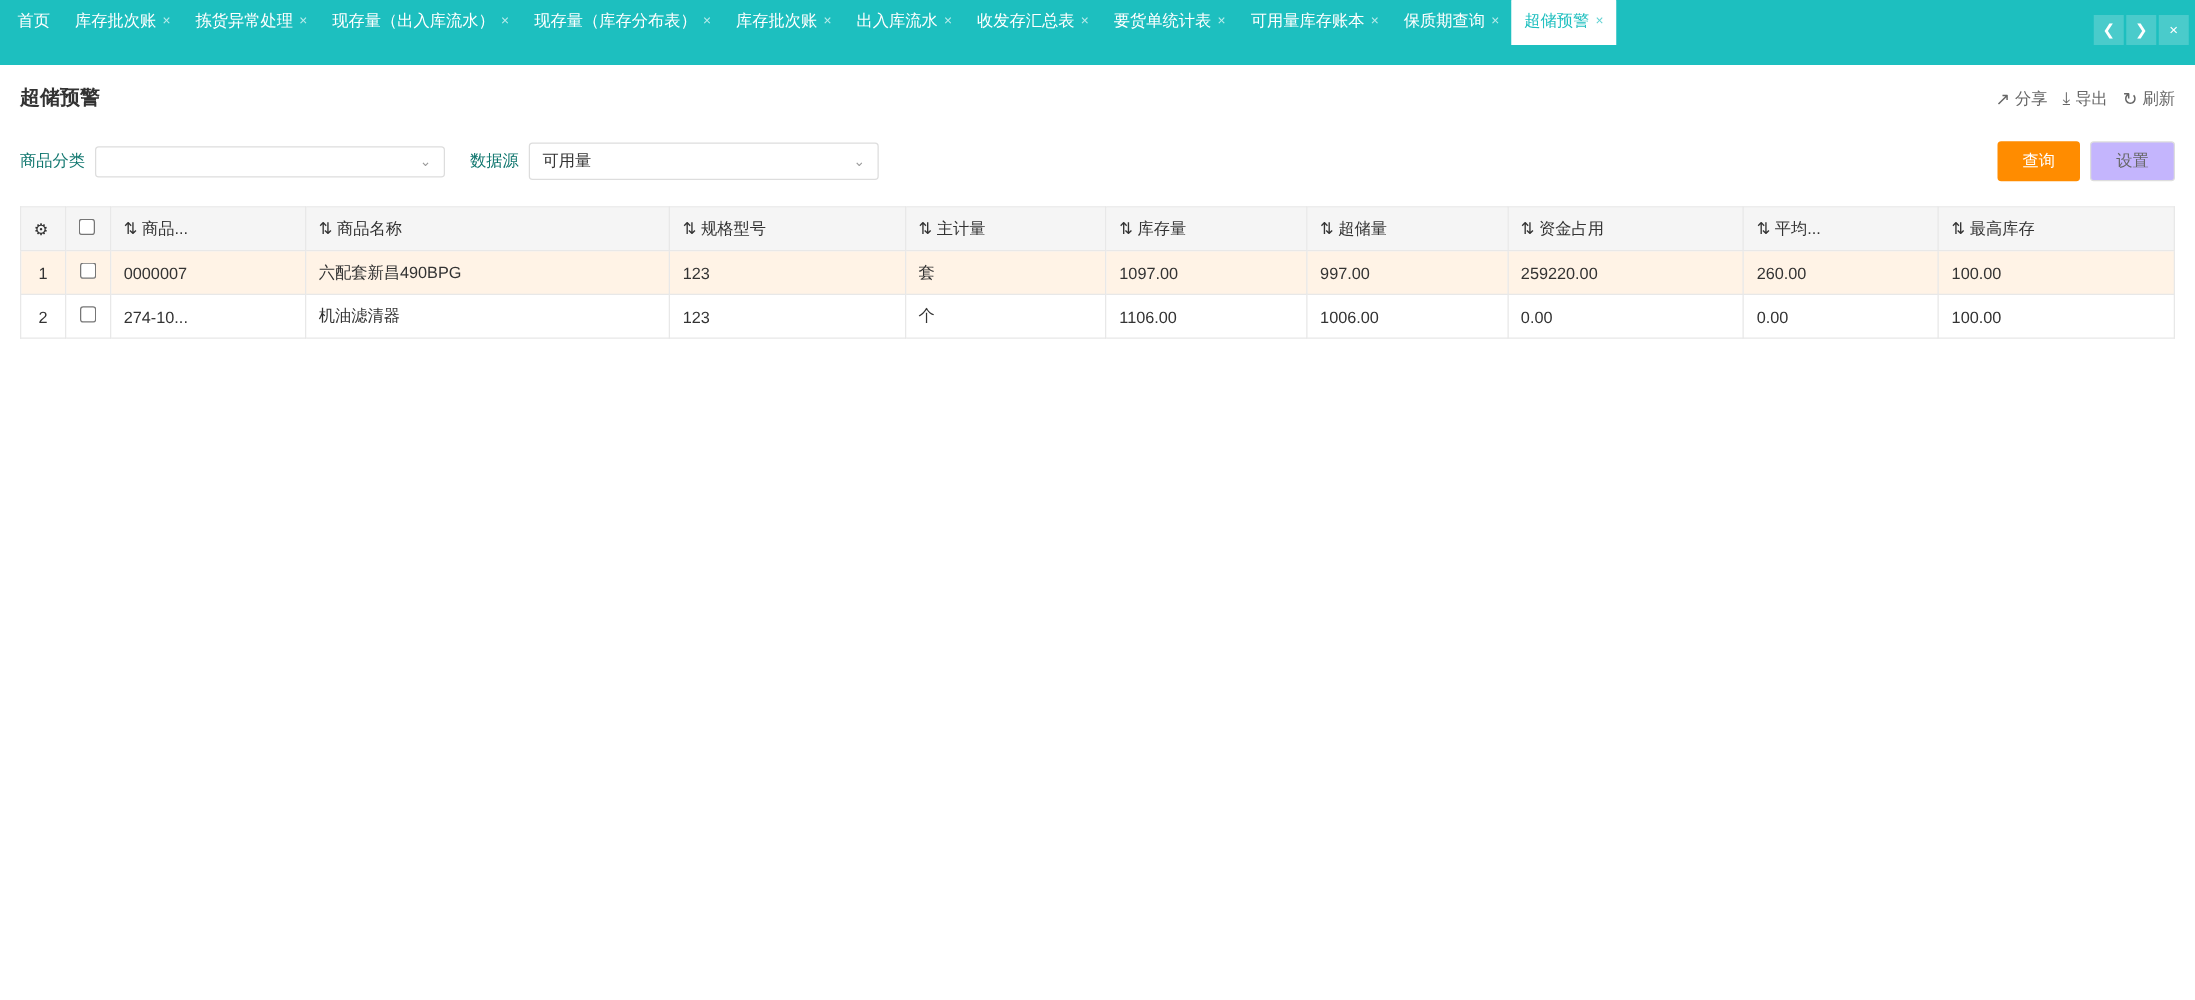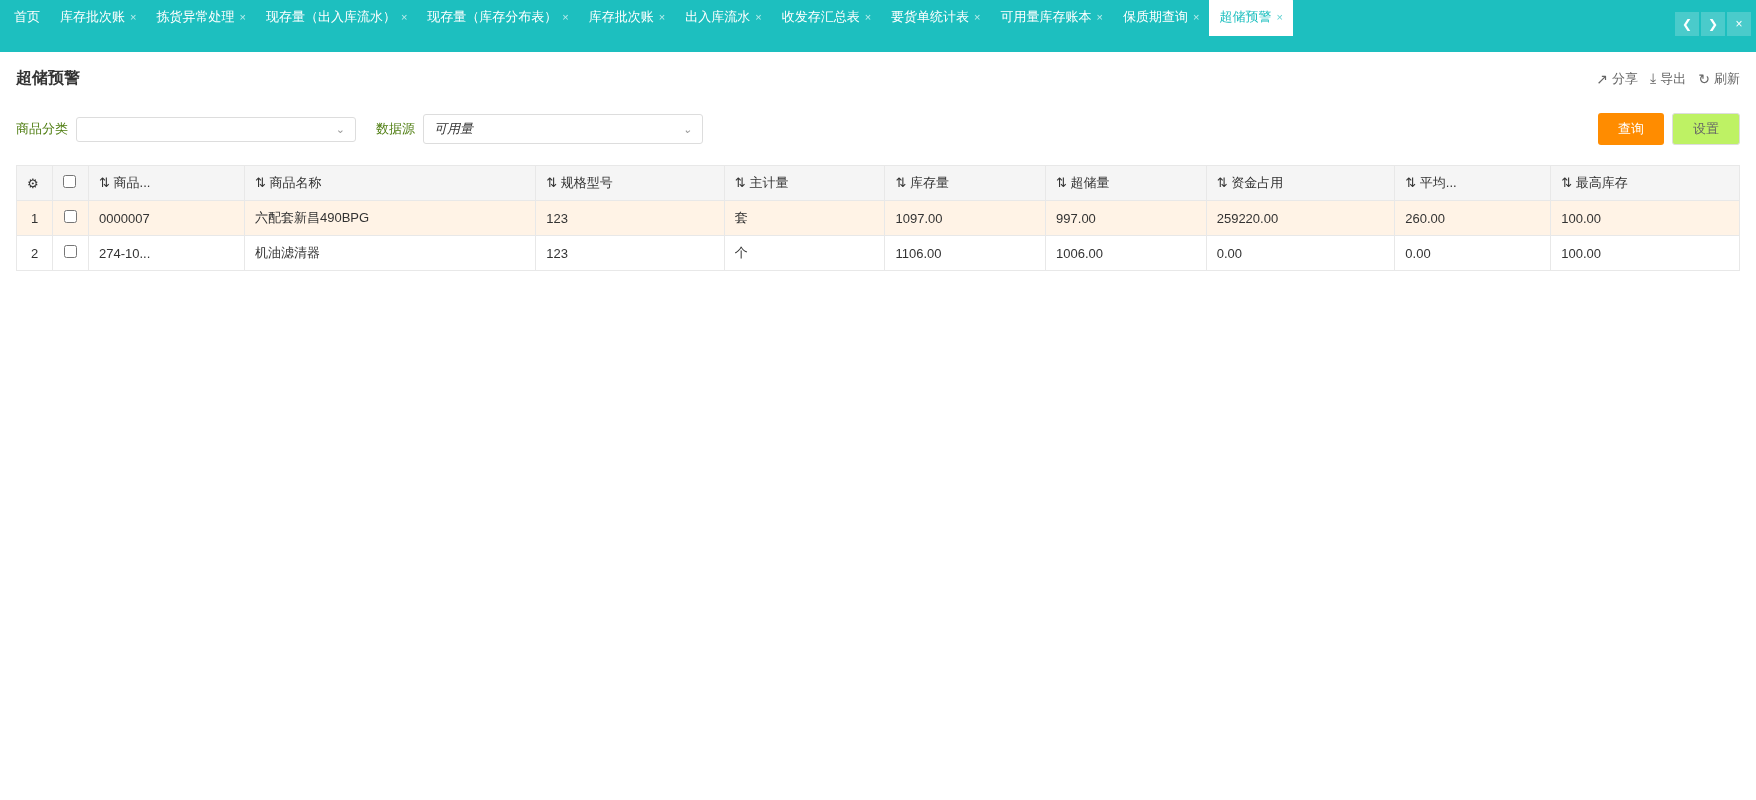--- a/index.html
+++ b/index.html
@@ -93,57 +93,56 @@
       gap: 20px;
       margin-bottom: 12px;
       padding: 8px 0;
     }
     .filter-group {
       display: flex;
       align-items: center;
       gap: 8px;
     }
     .filter-label {
-      color: #4d7c0f;
+      color: #0f766e;
       font-size: 13px;
       white-space: nowrap;
     }
     .filter-select {
       display: flex;
       align-items: center;
       border: 1px solid #ddd;
       border-radius: 3px;
       padding: 5px 10px;
       background: #fff;
       cursor: pointer;
       min-width: 280px;
       justify-content: space-between;
       font-size: 13px;
       color: #333;
     }
     .filter-select-datasource {
       min-width: 280px;
-      font-style: italic;
     }
     .filter-actions {
       display: flex;
       gap: 8px;
       margin-left: auto;
     }
     .btn-query {
       background: #ff8c00;
       color: #fff;
       border: none;
       border-radius: 3px;
       padding: 6px 20px;
       cursor: pointer;
       font-size: 13px;
     }
     .btn-settings {
-      background: #bef264;
+      background: #c4b5fd;
       color: #666;
       border: 1px solid #ddd;
       border-radius: 3px;
       padding: 6px 20px;
       cursor: pointer;
       font-size: 13px;
     }
 
     
     .data-table {

